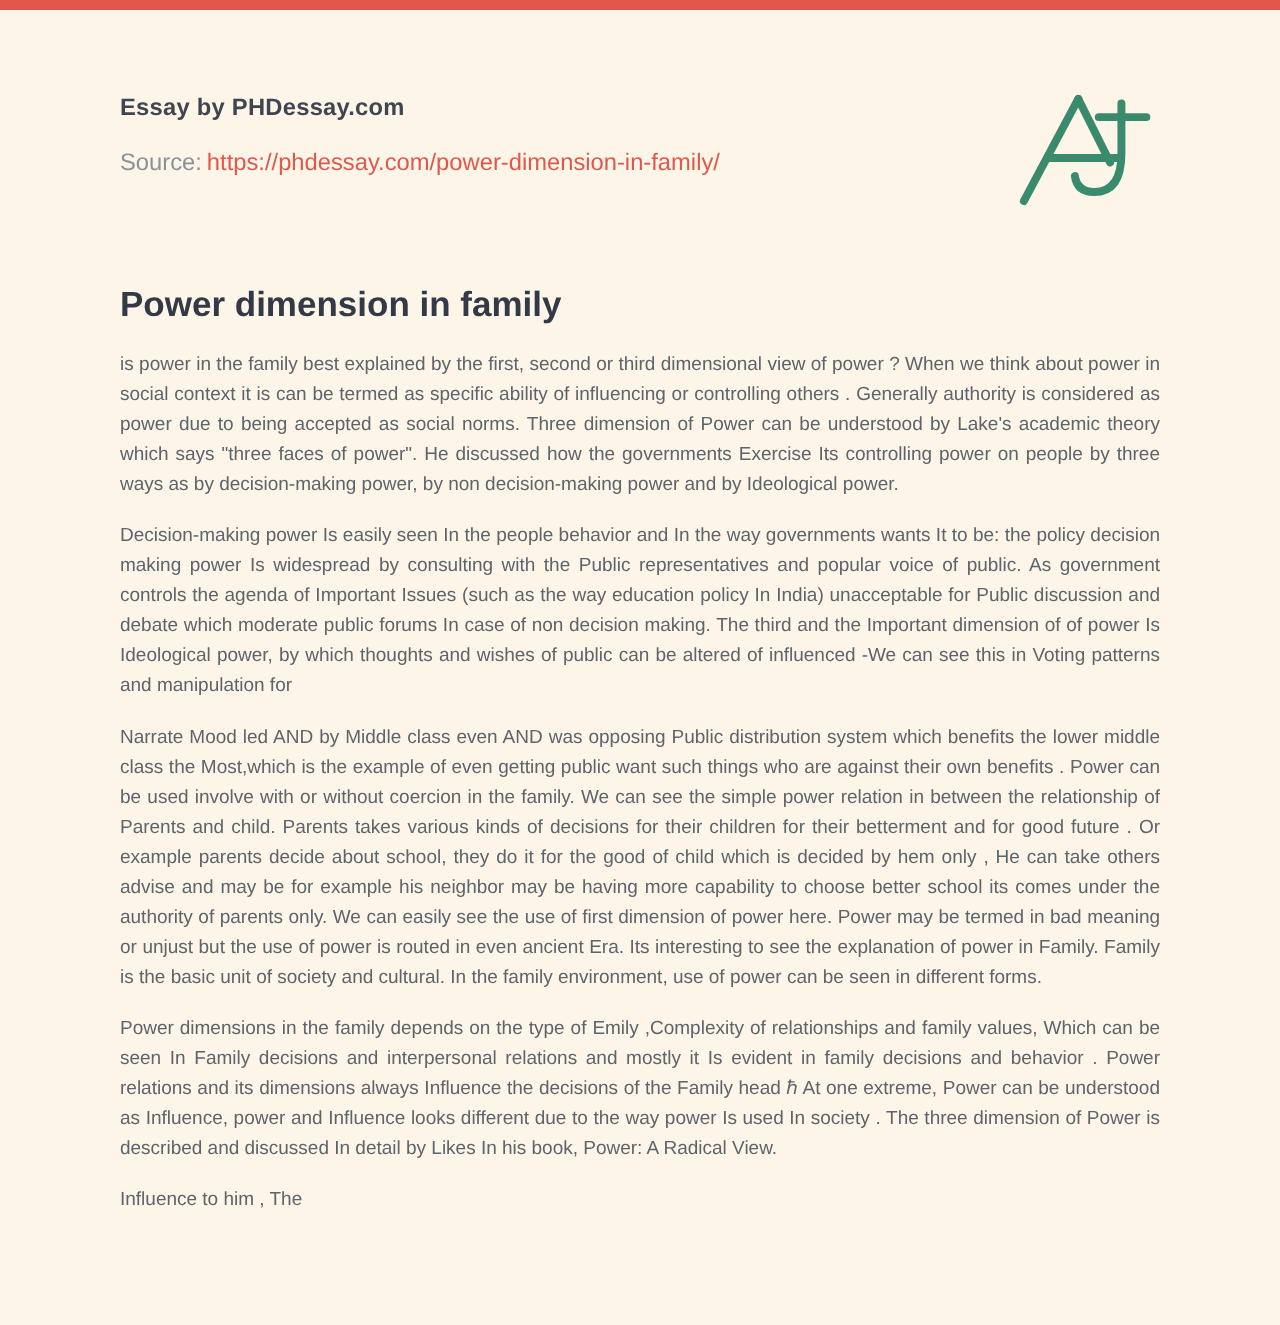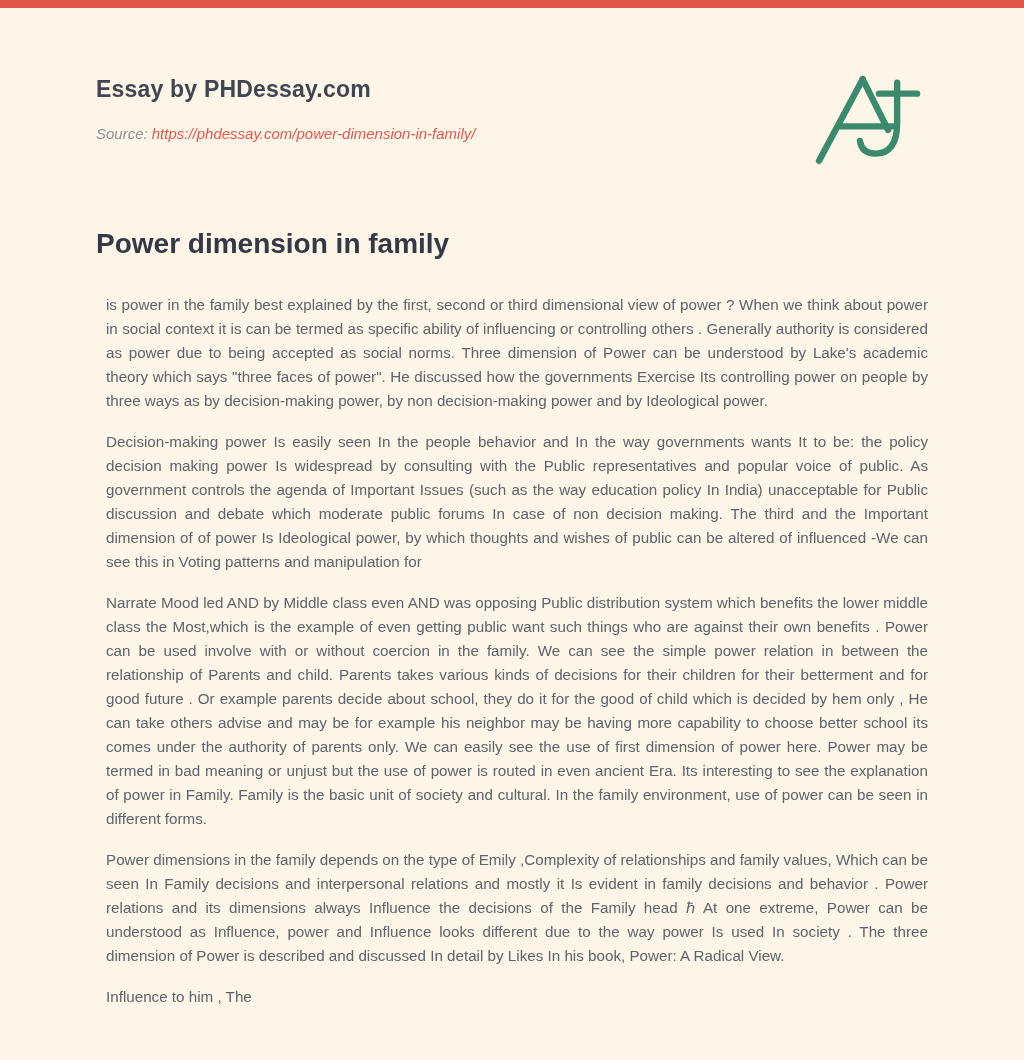--- a/index.html
+++ b/index.html
@@ -18,57 +18,56 @@
   .content {
     padding: 0 96px;
   }
   .doc-header {
     margin-top: 68px;
     display: flex;
     justify-content: space-between;
     align-items: flex-start;
   }
   .byline {
-    font-size: 23px;
+    font-size: 19px;
     font-weight: 700;
     color: #3f4652;
     letter-spacing: 0.2px;
   }
   .source-line {
     margin-top: 22px;
-    font-size: 15px;
+    font-size: 19px;
     color: #8b9198;
-    font-style: italic;
   }
   .source-url {
     color: #e2574c;
     text-decoration: none;
     margin-left: 4px;
     cursor: pointer;
   }
   .logo {
     width: 118px;
     height: 100px;
     margin-top: -6px;
     flex-shrink: 0;
   }
   .logo svg { width: 100%; height: 100%; }
   h1.title {
     margin-top: 58px;
-    margin-bottom: 33px;
+    margin-bottom: 20px;
     font-size: 28px;
     font-weight: 700;
     color: #333947;
   }
   p.para {
     font-size: 15.2px;
     line-height: 24px;
     color: #5d646c;
     text-align: justify;
-    margin: 0 0 17px 10px;
+    margin: 0 0 17px 0;
   }
 </style>
 </head>
 <body>
 
 <div class="page">
   <div class="top-bar"></div>
   <main class="content">
 
     <header class="doc-header">

